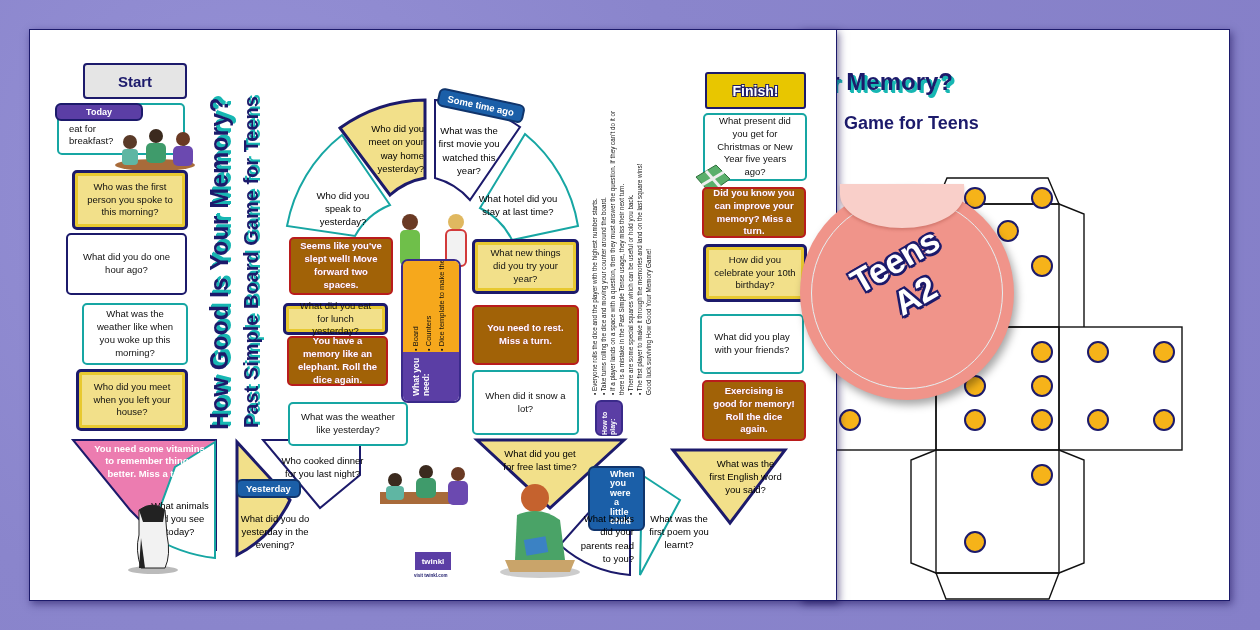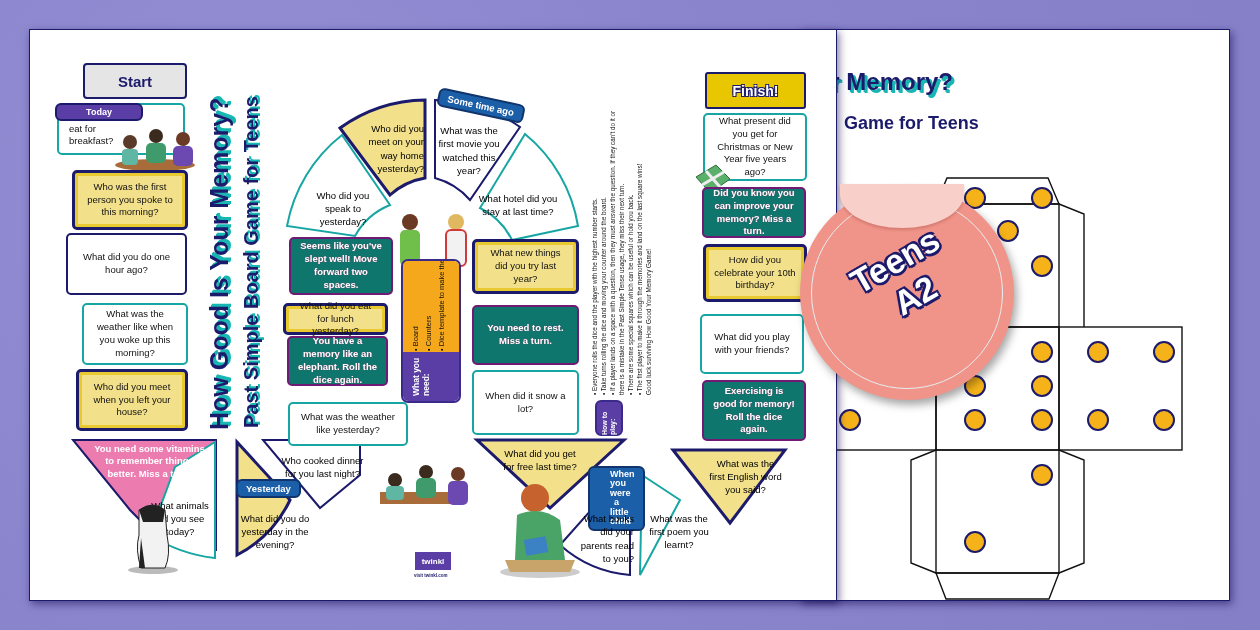--- a/index.html
+++ b/index.html
@@ -20,21 +20,21 @@
 
   .abs { position: absolute; }
   .sq {
     position: absolute; display: flex; align-items: center; justify-content: center;
     text-align: center; font-size: 9.5px; line-height: 1.35; color: #111;
     border-radius: 5px; padding: 4px 8px;
   }
   .sq.white { background: #fff; border: 2px solid #17a6a3; }
   .sq.white-navy { background: #fff; border: 2px solid #1c1a6b; }
   .sq.yellow { background: #f2e08a; border: 3px solid #1c1a6b; box-shadow: inset 0 0 0 3px #e8c930; }
-  .sq.pink { background: #0f766e; border: 2px solid #701a75; color: #fff; font-weight: bold; text-shadow: 0 0 1px #a0306a; }
+  .sq.pink { background: #a16207; border: 2px solid #b91c1c; color: #fff; font-weight: bold; text-shadow: 0 0 1px #a0306a; }
 
   .start-box {
     position: absolute; left: 53px; top: 33px; width: 104px; height: 36px;
     border: 2px solid #1c1a6b; border-radius: 4px; background: #e5e5e5;
     display: flex; align-items: center; justify-content: center;
     font-weight: bold; font-size: 15px; color: #1c1a6b;
   }
   .finish-box {
     position: absolute; left: 675px; top: 42px; width: 101px; height: 37px;
     background: #e8c600; border: 2px solid #1c1a6b; border-radius: 3px;
@@ -246,21 +246,21 @@
         <div>• <span>Board</span></div>
         <div>• <span>Counters</span></div>
         <div>• <span>Dice template to make the dice</span></div>
       </div>
     </div>
     <div class="need-head">
       <div class="rot" style="width:40px;white-space:normal">What you need:</div>
     </div>
   </div>
 
-  <div class="sq yellow" style="left:442px;top:209px;width:107px;height:55px">What new things did you try last year?</div>
+  <div class="sq yellow" style="left:442px;top:209px;width:107px;height:55px">What new things did you try your year?</div>
   <div class="sq pink" style="left:442px;top:275px;width:107px;height:60px">You need to rest. Miss a turn.</div>
   <div class="sq white" style="left:442px;top:340px;width:107px;height:65px">When did it snow a lot?</div>
 
   <svg class="abs" style="left:350px;top:432px" width="100" height="50">
     <rect x="0" y="30" width="80" height="12" fill="#a86b3a"></rect>
     <circle cx="15" cy="18" r="7" fill="#3b2a1e"></circle>
       <rect x="6" y="24" width="18" height="14" rx="4" fill="#5fb6a3"></rect>
     <circle cx="46" cy="10" r="7" fill="#3b2a1e"></circle>
       <rect x="36" y="16" width="20" height="20" rx="5" fill="#3f9b6b"></rect>
     <circle cx="78" cy="12" r="7" fill="#6a3a24"></circle>

